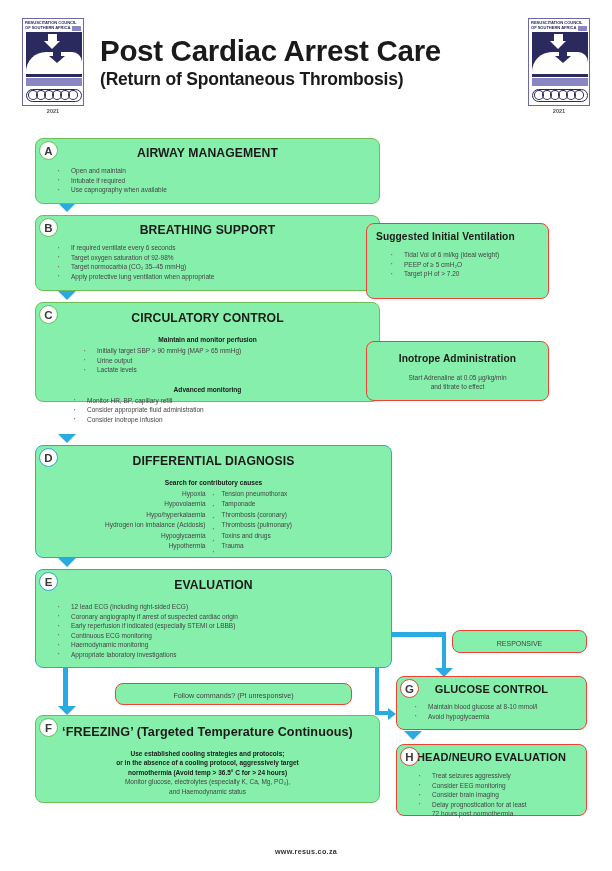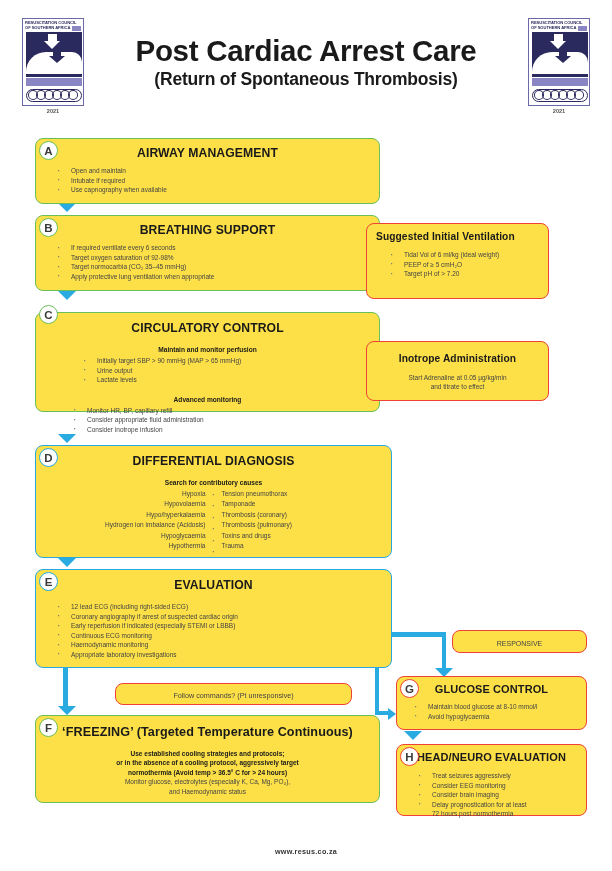--- a/index.html
+++ b/index.html
@@ -29,28 +29,28 @@
   .logo-hill2 { position: absolute; left: 26px; bottom: 0; width: 30px; height: 13px;
                 background: #fff; border-radius: 16px 8px 0 0; }
   .logo-band1 { position: absolute; left: 3px; top: 55px; width: 56px; height: 3px; background: #2b2a5e; }
   .logo-band2 { position: absolute; left: 3px; top: 59px; width: 56px; height: 8px; background: #8a86c4; }
   .logo-rings { position: absolute; left: 3px; top: 70px; width: 56px; height: 13px;
                 border: 1.3px solid #2b2a5e; border-radius: 7px; background: #fff; }
   .ring { position: absolute; top: 0.4px; width: 10px; height: 9.6px;
           border: 1.3px solid #2b2a5e; border-radius: 50%; }
   .logo-year { font-size: 5.6px; color: #555; margin-top: 2px; font-weight: bold; }
 
-  .title-block { position: absolute; left: 100px; top: 34px; width: 412px; text-align: center; }
+  .title-block { position: absolute; left: 100px; top: 34px; width: 412px; }
   .title-main { font-size: 29.5px; font-weight: bold; color: #1a1a1a; letter-spacing: -0.3px;
                 line-height: 34px; }
   .title-sub  { font-size: 17.5px; font-weight: bold; color: #1a1a1a; letter-spacing: -0.2px;
                 line-height: 22px; }
 
   
-  .panel { position: absolute; background: #fde047; border-radius: 8px; }
+  .panel { position: absolute; background: #86efac; border-radius: 8px; }
   .panel.green { border: 1.3px solid #6bbf59; }
   .panel.cyan  { border: 1.3px solid #29a8dd; }
   .panel.red   { border: 1.3px solid #ef4136; }
 
   .badge { position: absolute; width: 19px; height: 19px; border-radius: 50%;
            background: #fff; display: flex; align-items: center; justify-content: center;
            font-size: 11.5px; font-weight: bold; z-index: 6; }
   .badge.green { border: 1.4px solid #6bbf59; color: #3a3a3a; }
   .badge.cyan  { border: 1.4px solid #29a8dd; color: #3a3a3a; }
   .badge.red   { border: 1.4px solid #ef4136; color: #3a3a3a; }
@@ -203,21 +203,21 @@
 
   <div class="panel red" style="left:366px; top:215px; width:183px; height:76px;margin-top:8px;" data-name="panel-suggested-initial-ventilation">
     <div class="p-title" style="font-size:10.2px; margin-top:7px; text-align:left; padding-left:9px;" data-name="ventilation-title">Suggested Initial Ventilation</div>
     <ul class="bl" style="margin:8px 0 0 24px;" data-name="ventilation-bullets">
       <li data-name="list-item">Tidal Vol of 6 ml/kg (ideal weight)</li>
       <li data-name="list-item">PEEP of ≥ 5 cmH₂O</li>
       <li data-name="list-item">Target pH of &gt; 7.20</li>
     </ul>
   </div>
 
-  <div class="panel green" style="left:35px; top:312px; width:345px; height:100px;" data-name="section-circulatory-control">
+  <div class="panel green" style="left:35px; top:302px; width:345px; height:100px;" data-name="section-circulatory-control">
     <div class="p-title big" style="margin-top:8px;" data-name="circulatory-title">CIRCULATORY CONTROL</div>
     <div class="sub-head" style="margin-top:11px;" data-name="circulatory-subhead-1">Maintain and monitor perfusion</div>
     <ul class="bl" style="margin:3px 0 0 48px;" data-name="circulatory-bullets-1">
       <li data-name="list-item">Initially target SBP &gt; 90 mmHg (MAP &gt; 65 mmHg)</li>
       <li data-name="list-item">Urine output</li>
       <li data-name="list-item">Lactate levels</li>
     </ul>
     <div class="sub-head" style="margin-top:11px;" data-name="circulatory-subhead-2">Advanced monitoring</div>
     <ul class="bl" style="margin:3px 0 0 38px;" data-name="circulatory-bullets-2">
       <li data-name="list-item">Monitor HR, BP, capillary refill</li>

